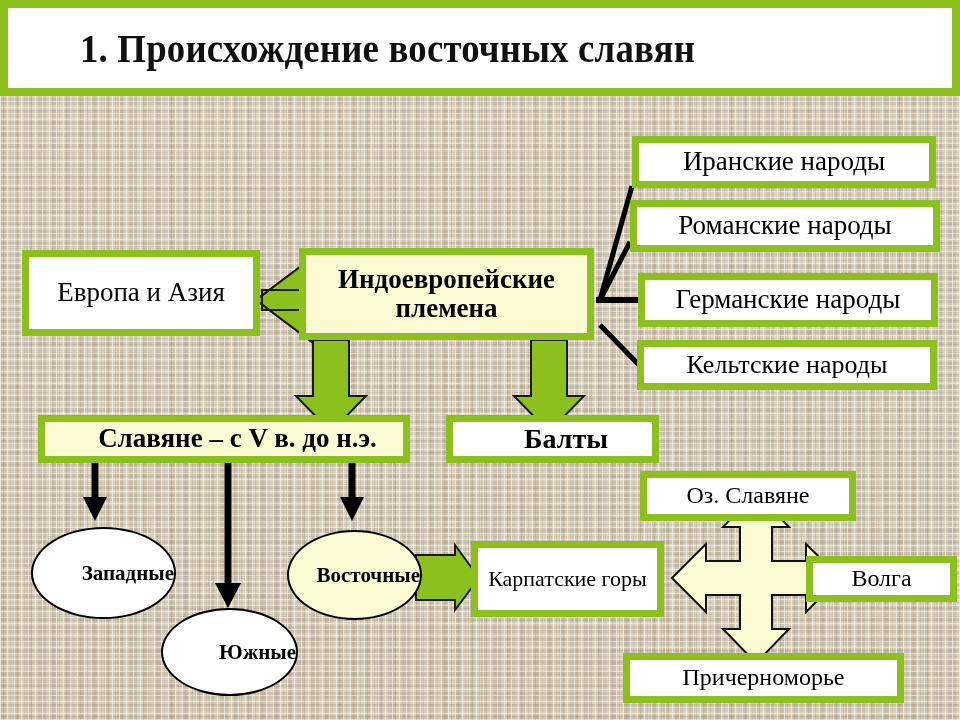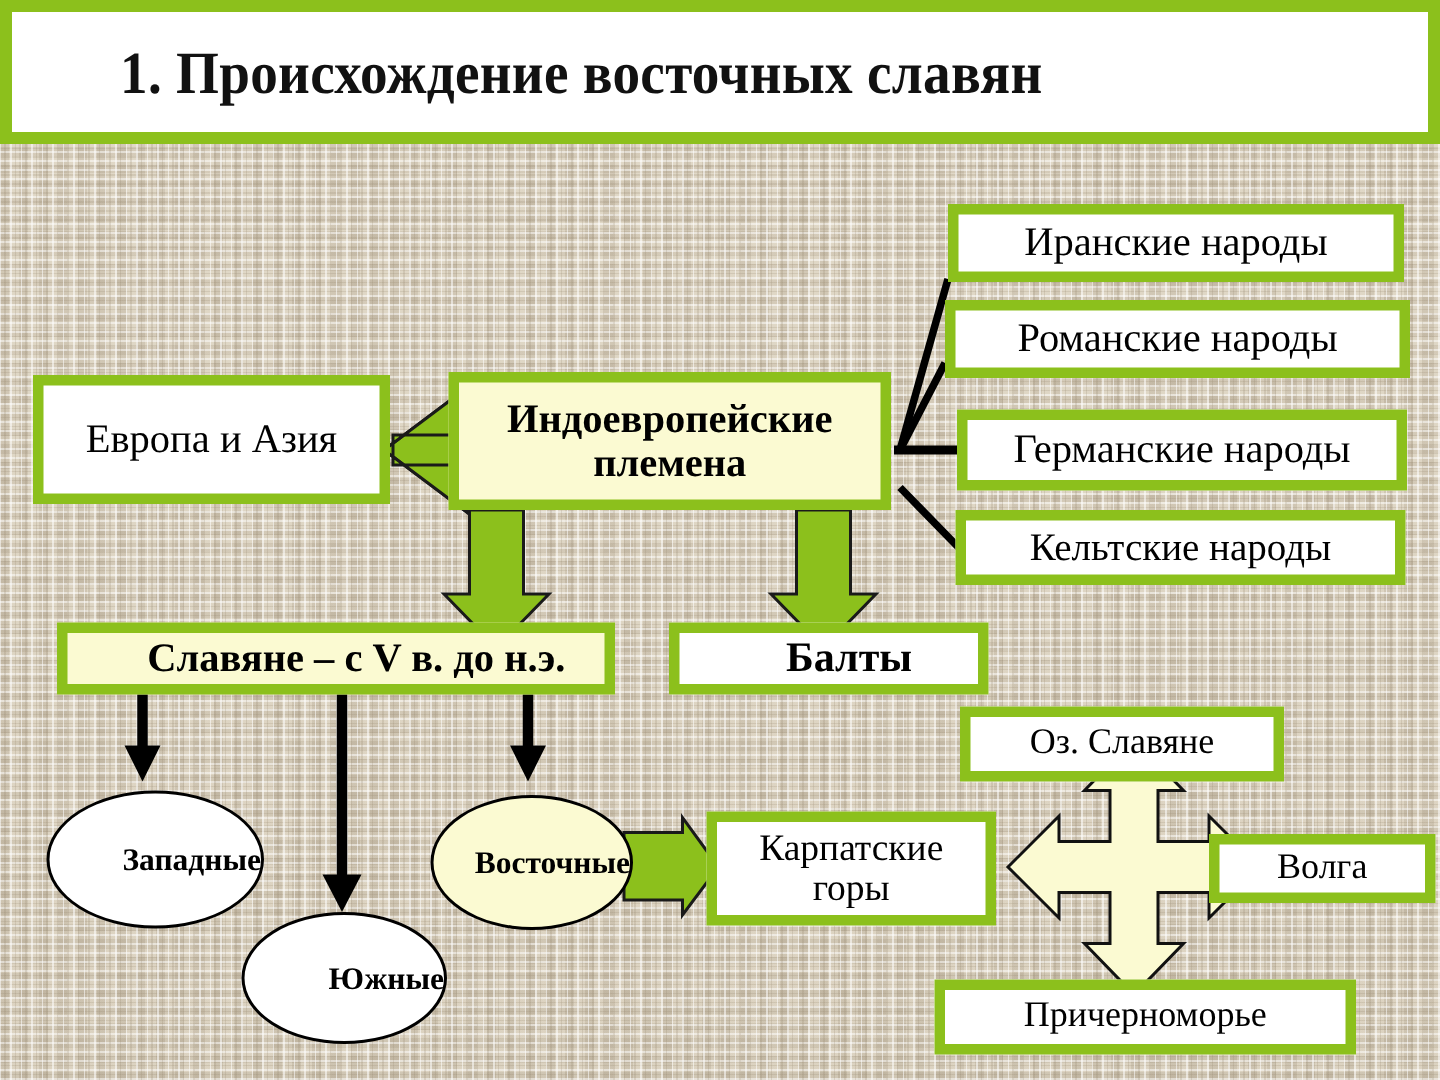--- a/index.html
+++ b/index.html
@@ -180,21 +180,21 @@
   </div>
 
   <div class="oval" style="left:161px; top:608px; width:137px; height:88px; font-size:21px;">
     <span>Южные</span>
   </div>
 
   <div class="oval cream" style="left:287px; top:530px; width:135px; height:90px; font-size:21px; color:#000000;">
     <span>Восточные</span>
   </div>
 
-  <div class="box" style="left:471px; top:541px; width:193px; height:76px; font-size:25px; padding:0 6px;">
+  <div class="box" style="left:471px; top:541px; width:193px; height:76px; font-size:22px; padding:0 6px;">
     <span>Карпатские горы</span>
   </div>
 
   <div class="box" style="left:640px; top:471px; width:216px; height:50px; font-size:24px;">
     <span>Оз. Славяне</span>
   </div>
 
   <div class="box" style="left:806px; top:556px; width:151px; height:46px; font-size:24px;">
     <span>Волга</span>
   </div>

